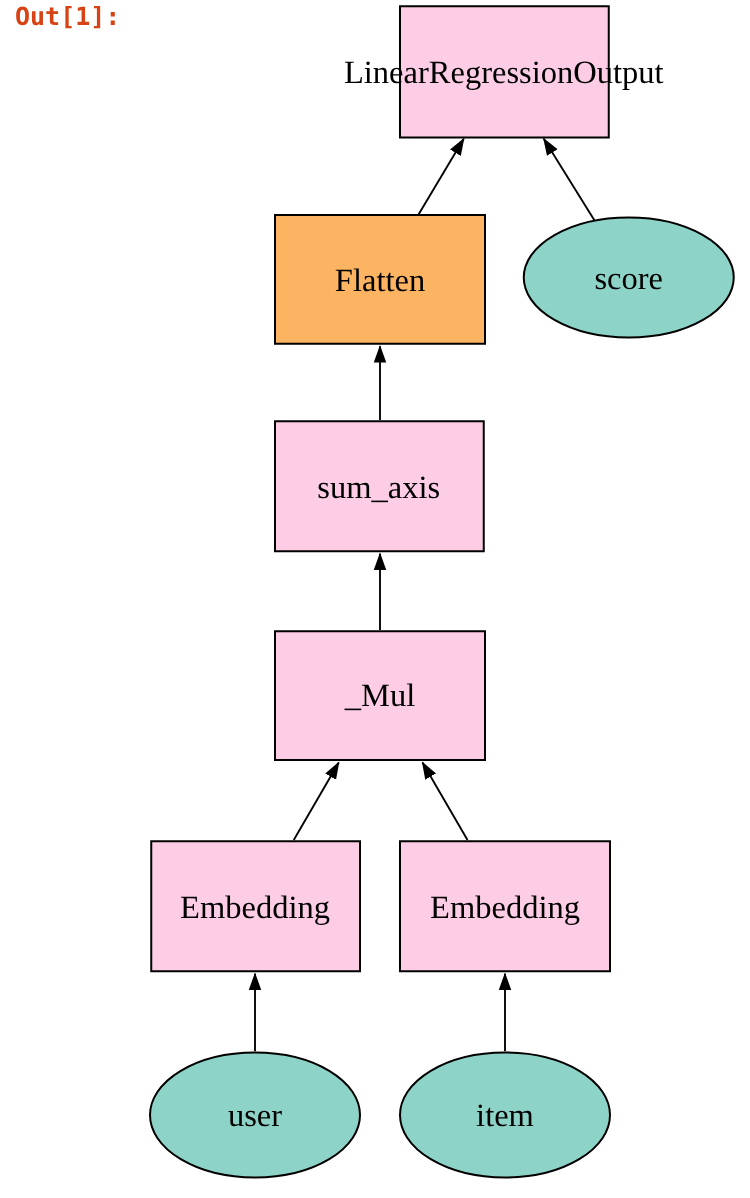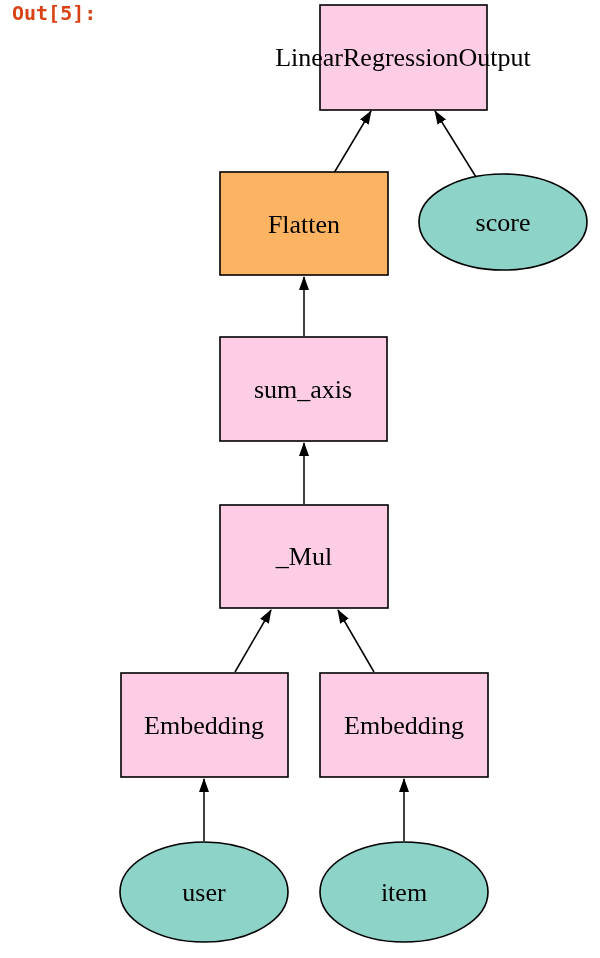--- a/index.html
+++ b/index.html
@@ -49,21 +49,21 @@
     fill: #000000;
     text-anchor: middle;
     white-space: pre;
   }
 </style>
 </head>
 <body>
 
 <div class="cell">
 
-  <div class="output-prompt">Out[5]:</div>
+  <div class="output-prompt">Out[1]:</div>
 
   <svg class="diagram-svg" width="600" height="958" viewBox="0 0 600 958">
     <defs>
       <marker id="arrow" markerUnits="userSpaceOnUse" markerWidth="16" markerHeight="12" refX="13" refY="6" orient="auto">
         <path d="M0,1 L14,6 L0,11 Z" fill="#000000"></path>
       </marker>
     </defs>
 
     <g>
       <line class="edge-line" x1="334" y1="173" x2="371" y2="111" marker-end="url(#arrow)"></line>

